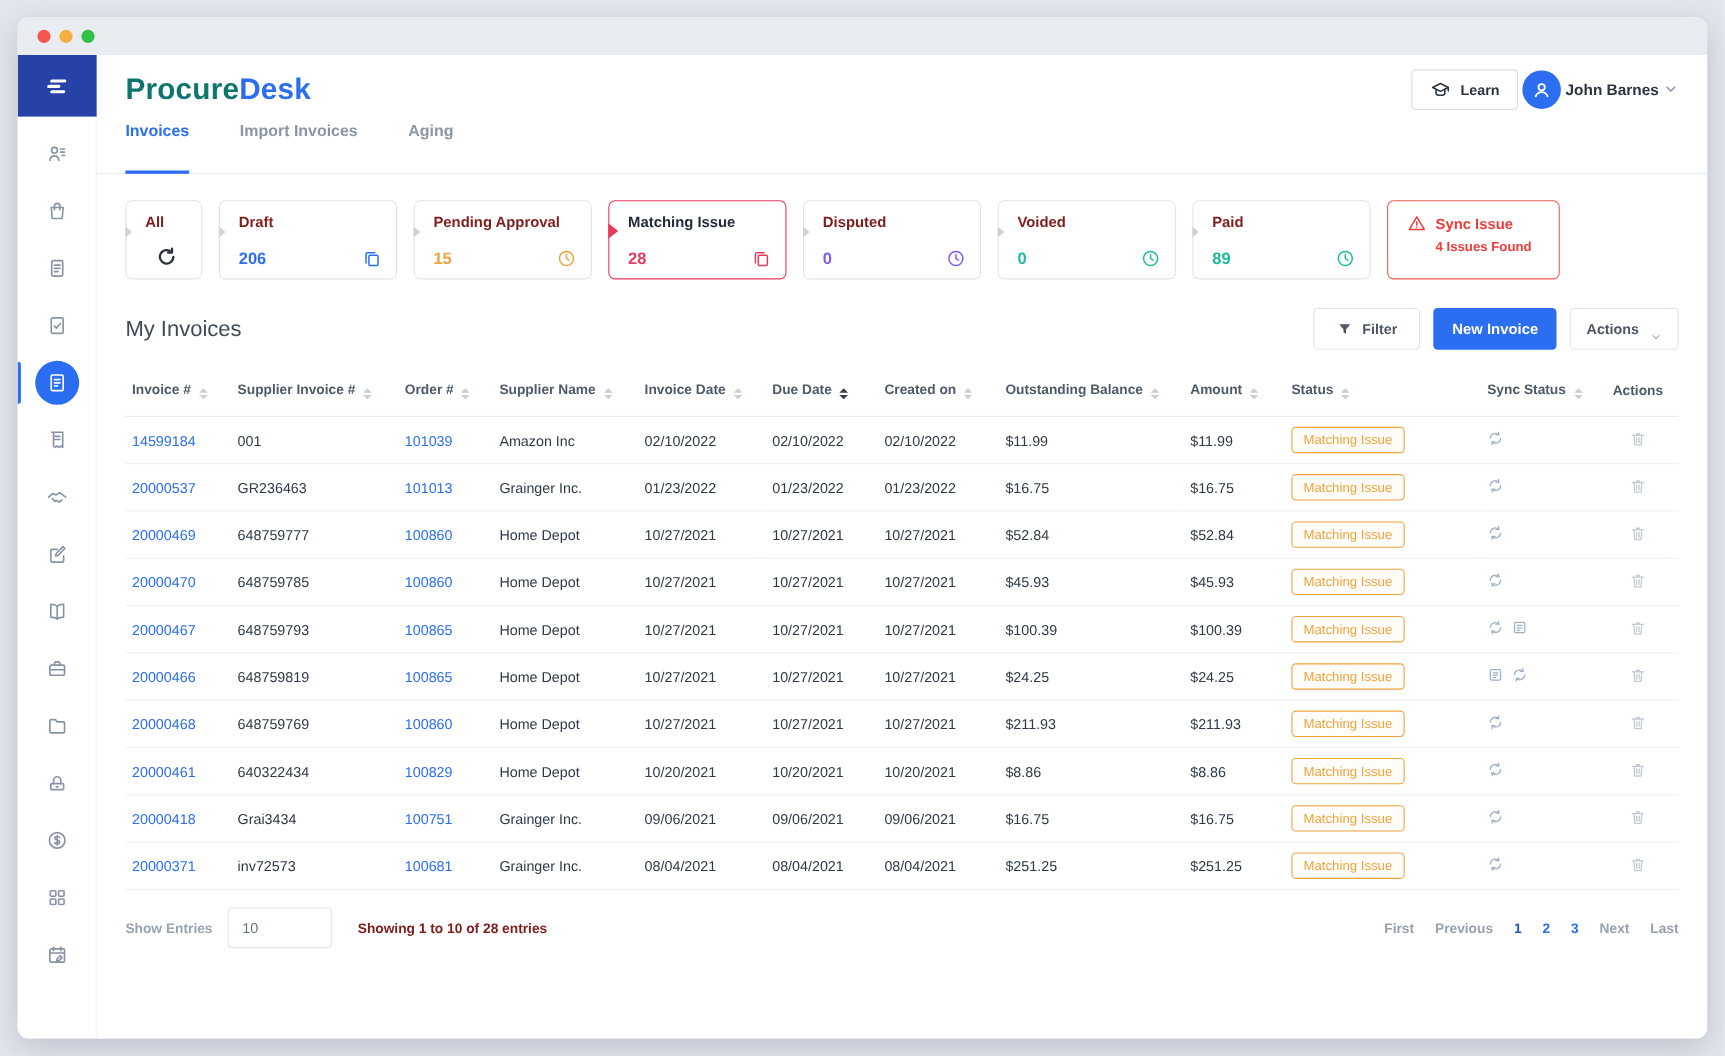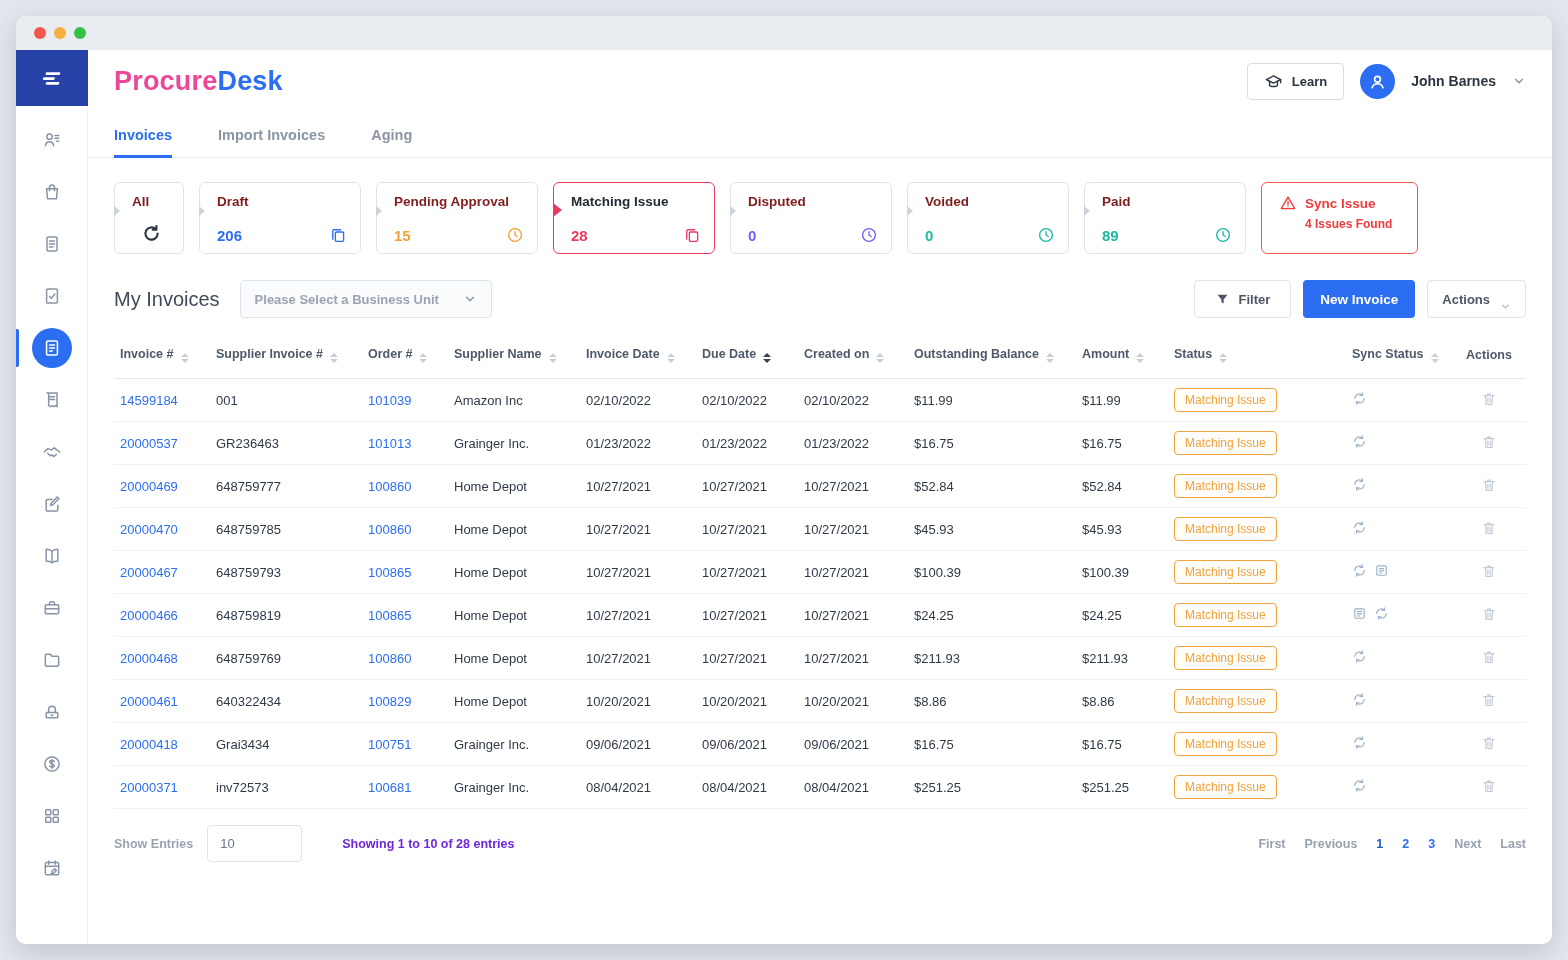--- a/index.html
+++ b/index.html
@@ -16,32 +16,32 @@
 .side-nav{display:flex;flex-direction:column;align-items:center;gap:8px;padding-top:12px;width:100%}
 .side-item{width:100%;height:44px;display:flex;align-items:center;justify-content:center;position:relative;color:#8793a6;cursor:pointer}
 .side-item svg{width:20px;height:20px}
 .side-item .s-icon{display:flex;align-items:center;justify-content:center}
 .side-item.active .s-icon{background:var(--accent,#2c6ef2);color:#fff;width:40px;height:40px;border-radius:50%}
 .side-item.active::before{content:"";position:absolute;left:0;top:3px;bottom:3px;width:3px;background:var(--accent,#2c6ef2);border-radius:0 2px 2px 0}
 
 .main{flex:1;display:flex;flex-direction:column;min-width:0;background:#fff}
 .app-header{height:62px;display:flex;align-items:center;justify-content:space-between;padding:0 26px;flex:0 0 auto}
 .logo-text{font-size:27px;font-weight:800;letter-spacing:.2px;cursor:default}
-.logo-p1{color:#ec4899}
+.logo-p1{color:#0f766e}
 .logo-p2{color:var(--accent,#2c6ef2)}
-.header-right{display:flex;align-items:center;gap:16px}
+.header-right{display:flex;align-items:center;gap:4px}
 .btn-learn{display:flex;align-items:center;gap:9px;height:37px;padding:0 16px;border:1px solid #d9dee5;border-radius:4px;background:#fff;color:#2b3440;font-weight:bold;font-size:13px;cursor:pointer}
 .btn-learn svg{width:19px;height:19px;color:#2b3440}
 .avatar{width:35px;height:35px;border-radius:50%;background:var(--accent,#2c6ef2);display:flex;align-items:center;justify-content:center;color:#fff;cursor:pointer}
 .avatar svg{width:21px;height:21px}
 .user-name{font-weight:bold;font-size:14px;color:#2b3440;cursor:pointer}
 .chev{width:14px;height:14px;color:#8793a6}
 
 .tabs{display:flex;gap:46px;padding:0 26px;border-bottom:1px solid #e8ebef;height:46px;flex:0 0 auto}
-.tab{display:flex;align-items:center;font-weight:bold;font-size:14.5px;color:#8b95a5;position:relative;cursor:pointer}
+.tab{display:flex;align-items:flex-start;font-weight:bold;font-size:14.5px;color:#8b95a5;position:relative;cursor:pointer}
 .tab.active{color:var(--accent,#2c6ef2)}
 .tab.active::after{content:"";position:absolute;left:0;right:0;bottom:-1px;height:3px;background:var(--accent,#2c6ef2)}
 
 .cards{display:flex;gap:15px;padding:24px 26px 8px;flex:0 0 auto}
 .card{position:relative;background:#fff;border:1px solid #dfe4ea;border-radius:6px;height:72px;padding:11px 13px 9px 17px;flex:1;max-width:162px;cursor:pointer;display:flex;flex-direction:column;justify-content:space-between}
 .card.all{flex:0 0 70px}
 .card.selected{border:1.5px solid var(--pink,#e8395f)}
 .card.alert{border:1px solid #ee5a52;flex:0 0 152px;justify-content:flex-start;gap:4px}
 .card-marker{position:absolute;left:-1px;top:23px;width:0;height:0;border-top:5px solid transparent;border-bottom:5px solid transparent;border-left:6px solid #cdd3db}
 .card.selected .card-marker{top:20px;border-top-width:7px;border-bottom-width:7px;border-left-width:9px;border-left-color:var(--pink,#e8395f)}
@@ -85,21 +85,21 @@
 th.sorted .up{border-bottom-color:#39404d}
 th.sorted .down{border-top-color:#39404d}
 .sync-ic{display:inline-flex;color:#9db0c8;margin-right:7px;cursor:pointer}
 .sync-ic svg{width:15px;height:15px}
 .icon-trash{display:inline-flex;color:#c3cbd6;cursor:pointer}
 .icon-trash svg{width:16px;height:16px}
 
 .tfooter{display:flex;align-items:center;padding:16px 26px 26px;gap:14px;flex:0 0 auto}
 .show-label{color:#9aa3b1;font-weight:bold;font-size:12.5px}
 .entries-input{width:95px;height:37px;border:1px solid #dfe4ea;border-radius:4px;padding:0 12px;color:#6a7585;font-size:13px;font-family:"Liberation Sans",sans-serif}
-.showing{color:#6d28d9;font-weight:bold;font-size:12.5px;margin-left:26px}
+.showing{color:#7f1d1d;font-weight:bold;font-size:12.5px;margin-left:9px}
 .pagination{margin-left:auto;display:flex;gap:19px;align-items:center;font-size:12.5px;font-weight:bold}
 .page-link{color:#98a1ae;cursor:pointer}
 .page-num{color:var(--accent,#2c6ef2);cursor:pointer}
 .page-num.active{color:#2559cc}
 </style>
 </head>
 <body>
 
 <div class="window">
   <div class="titlebar">
@@ -414,28 +414,20 @@
     <div class="card-bottom">
 
       <span class="card-sub">4 Issues Found</span>
 
     </div>
   </div>
         </div>
 
       <div class="toolbar">
         <span class="page-title">My Invoices</span>
-        <div class="bu-select">
-          <span>Please Select a Business Unit</span>
-          <span class="chev" style="display:flex">
-              <svg viewBox="0 0 24 24" fill="none" stroke="currentColor" stroke-width="2.2" stroke-linecap="round" stroke-linejoin="round">
-                <path d="M6 9l6 6 6-6"></path>
-              </svg>
-            </span>
-        </div>
         <div class="toolbar-right">
           <button class="btn-filter">
             <span style="display:flex">
                 <svg viewBox="0 0 24 24" fill="currentColor">
                   <path d="M4 4.5h16l-6.2 7.4v6.3l-3.6-1.9v-4.4z"></path>
                 </svg>
               </span>
             <span>Filter</span>
           </button>
           <button class="btn-primary">New Invoice</button>

